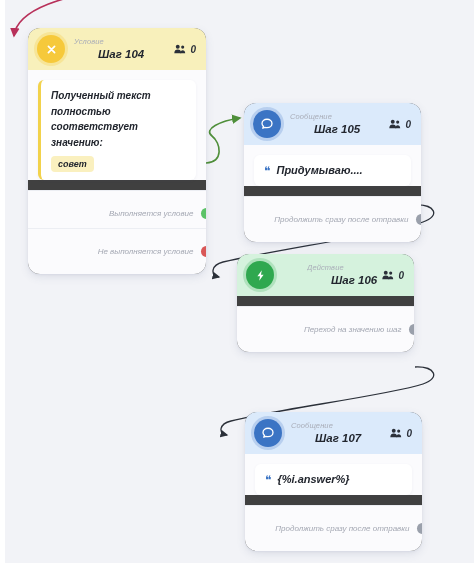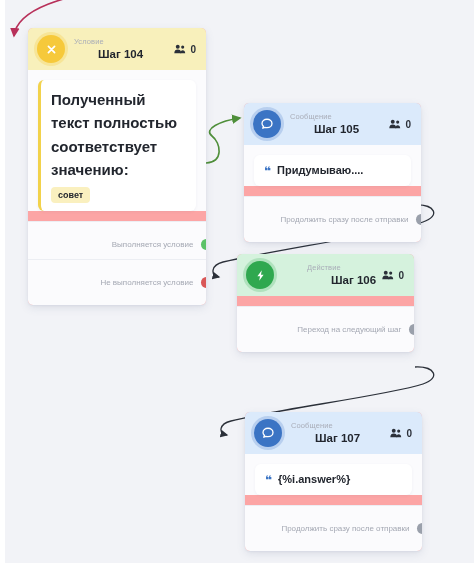--- a/index.html
+++ b/index.html
@@ -24,24 +24,25 @@
   }
   svg.wires {
     position: absolute;
     left: 0; top: 0;
     width: 469px; height: 563px;
     pointer-events: none;
     overflow: visible;
   }
   .card {
     position: absolute;
-    border-radius: 5px;
-    background: #fca5a5;
+    border-radius: 12px;
+    background: #404040;
     box-shadow: 0 3px 9px rgba(80, 90, 130, 0.13), 0 1px 2px rgba(80,90,130,0.08);
     overflow: hidden;
+    font-style: italic;
   }
   .card-header {
     display: flex;
     align-items: center;
     padding: 7px 10px 7px 9px;
     position: relative;
   }
   .hdr-yellow { background: #f8f0bb; }
   .hdr-blue   { background: #dbeafb; }
   .hdr-green  { background: #d5f2dd; gap: 24px; }
@@ -104,21 +105,21 @@
     background: #ffffff;
     border-radius: 6px;
     padding: 8px 9px 8px 10px;
     position: relative;
     box-shadow: 0 1px 3px rgba(80,90,130,0.07);
   }
   .block.accent-yellow { border-left: 3px solid #f2d24b; }
   .block.accent-green  { border-left: 3px solid #43a95f; }
 
   .block-text {
-    font-size: 15px;
+    font-size: 10px;
     color: #22262e;
     line-height: 1.55;
     font-weight: bold;
   }
   .tag {
     display: inline-block;
     margin-top: 6px;
     padding: 3px 7px;
     border-radius: 4px;
     font-size: 9px;
@@ -293,21 +294,21 @@
         <svg width="12" height="10" viewBox="0 0 16 13">
           <circle cx="5" cy="3.4" r="2.6" fill="#2b3039"></circle>
           <path d="M0.4 12 C0.4 8.4 2.4 7 5 7 C7.6 7 9.6 8.4 9.6 12 Z" fill="#2b3039"></path>
           <circle cx="11.6" cy="3.9" r="2.1" fill="#2b3039"></circle>
           <path d="M8.4 12 C8.4 9.2 9.8 8 11.6 8 C13.4 8 14.9 9.2 14.9 12 Z" fill="#2b3039"></path>
         </svg>
         <span>0</span>
       </div>
     </div>
     <div class="port-row first">
-      <span class="port-label">Переход на следующий шаг</span>
+      <span class="port-label">Переход на значению шаг</span>
       <span class="port-dot dot-gray"></span>
     </div>
     <div class="pad-bottom"></div>
   </div>
 
   <div class="card" style="left:240px; top:412px; width:177px;">
     <div class="card-header hdr-blue">
       <div class="node-icon ic-blue">
         <svg width="14" height="14" viewBox="0 0 16 16">
           <path d="M8 2.6 C11.3 2.6 13.7 4.7 13.7 7.4 C13.7 10.1 11.3 12.2 8 12.2

